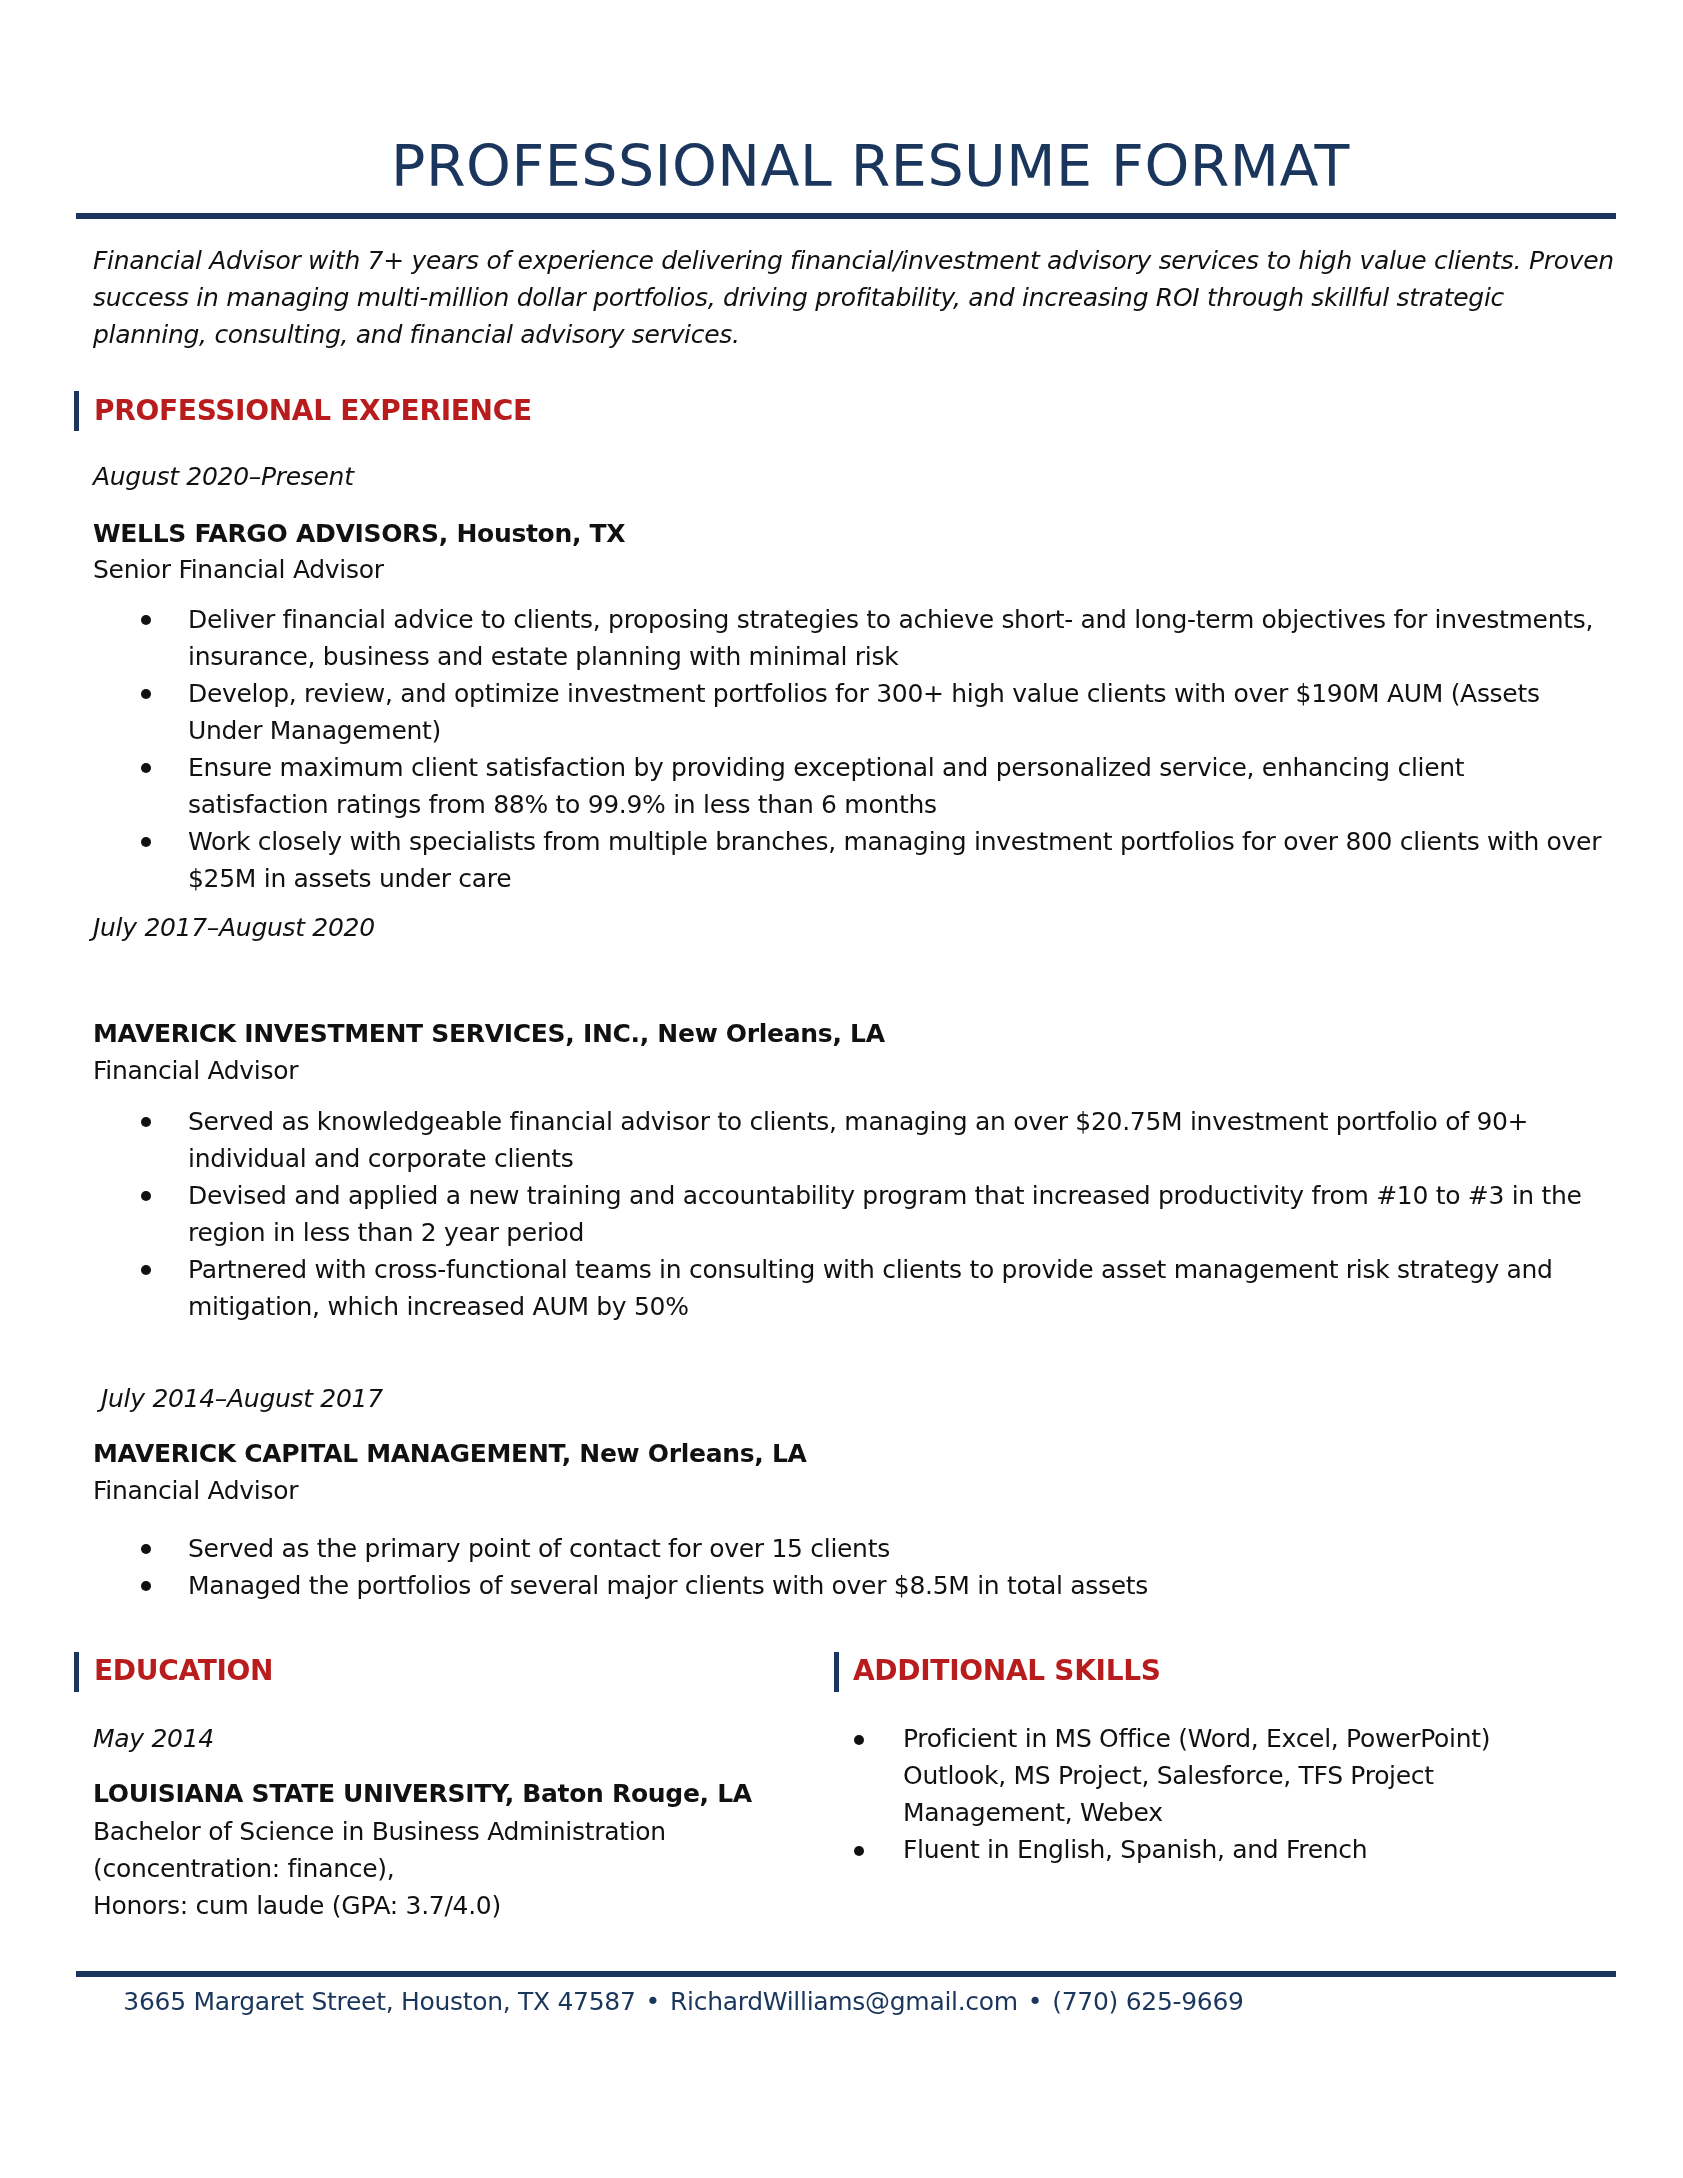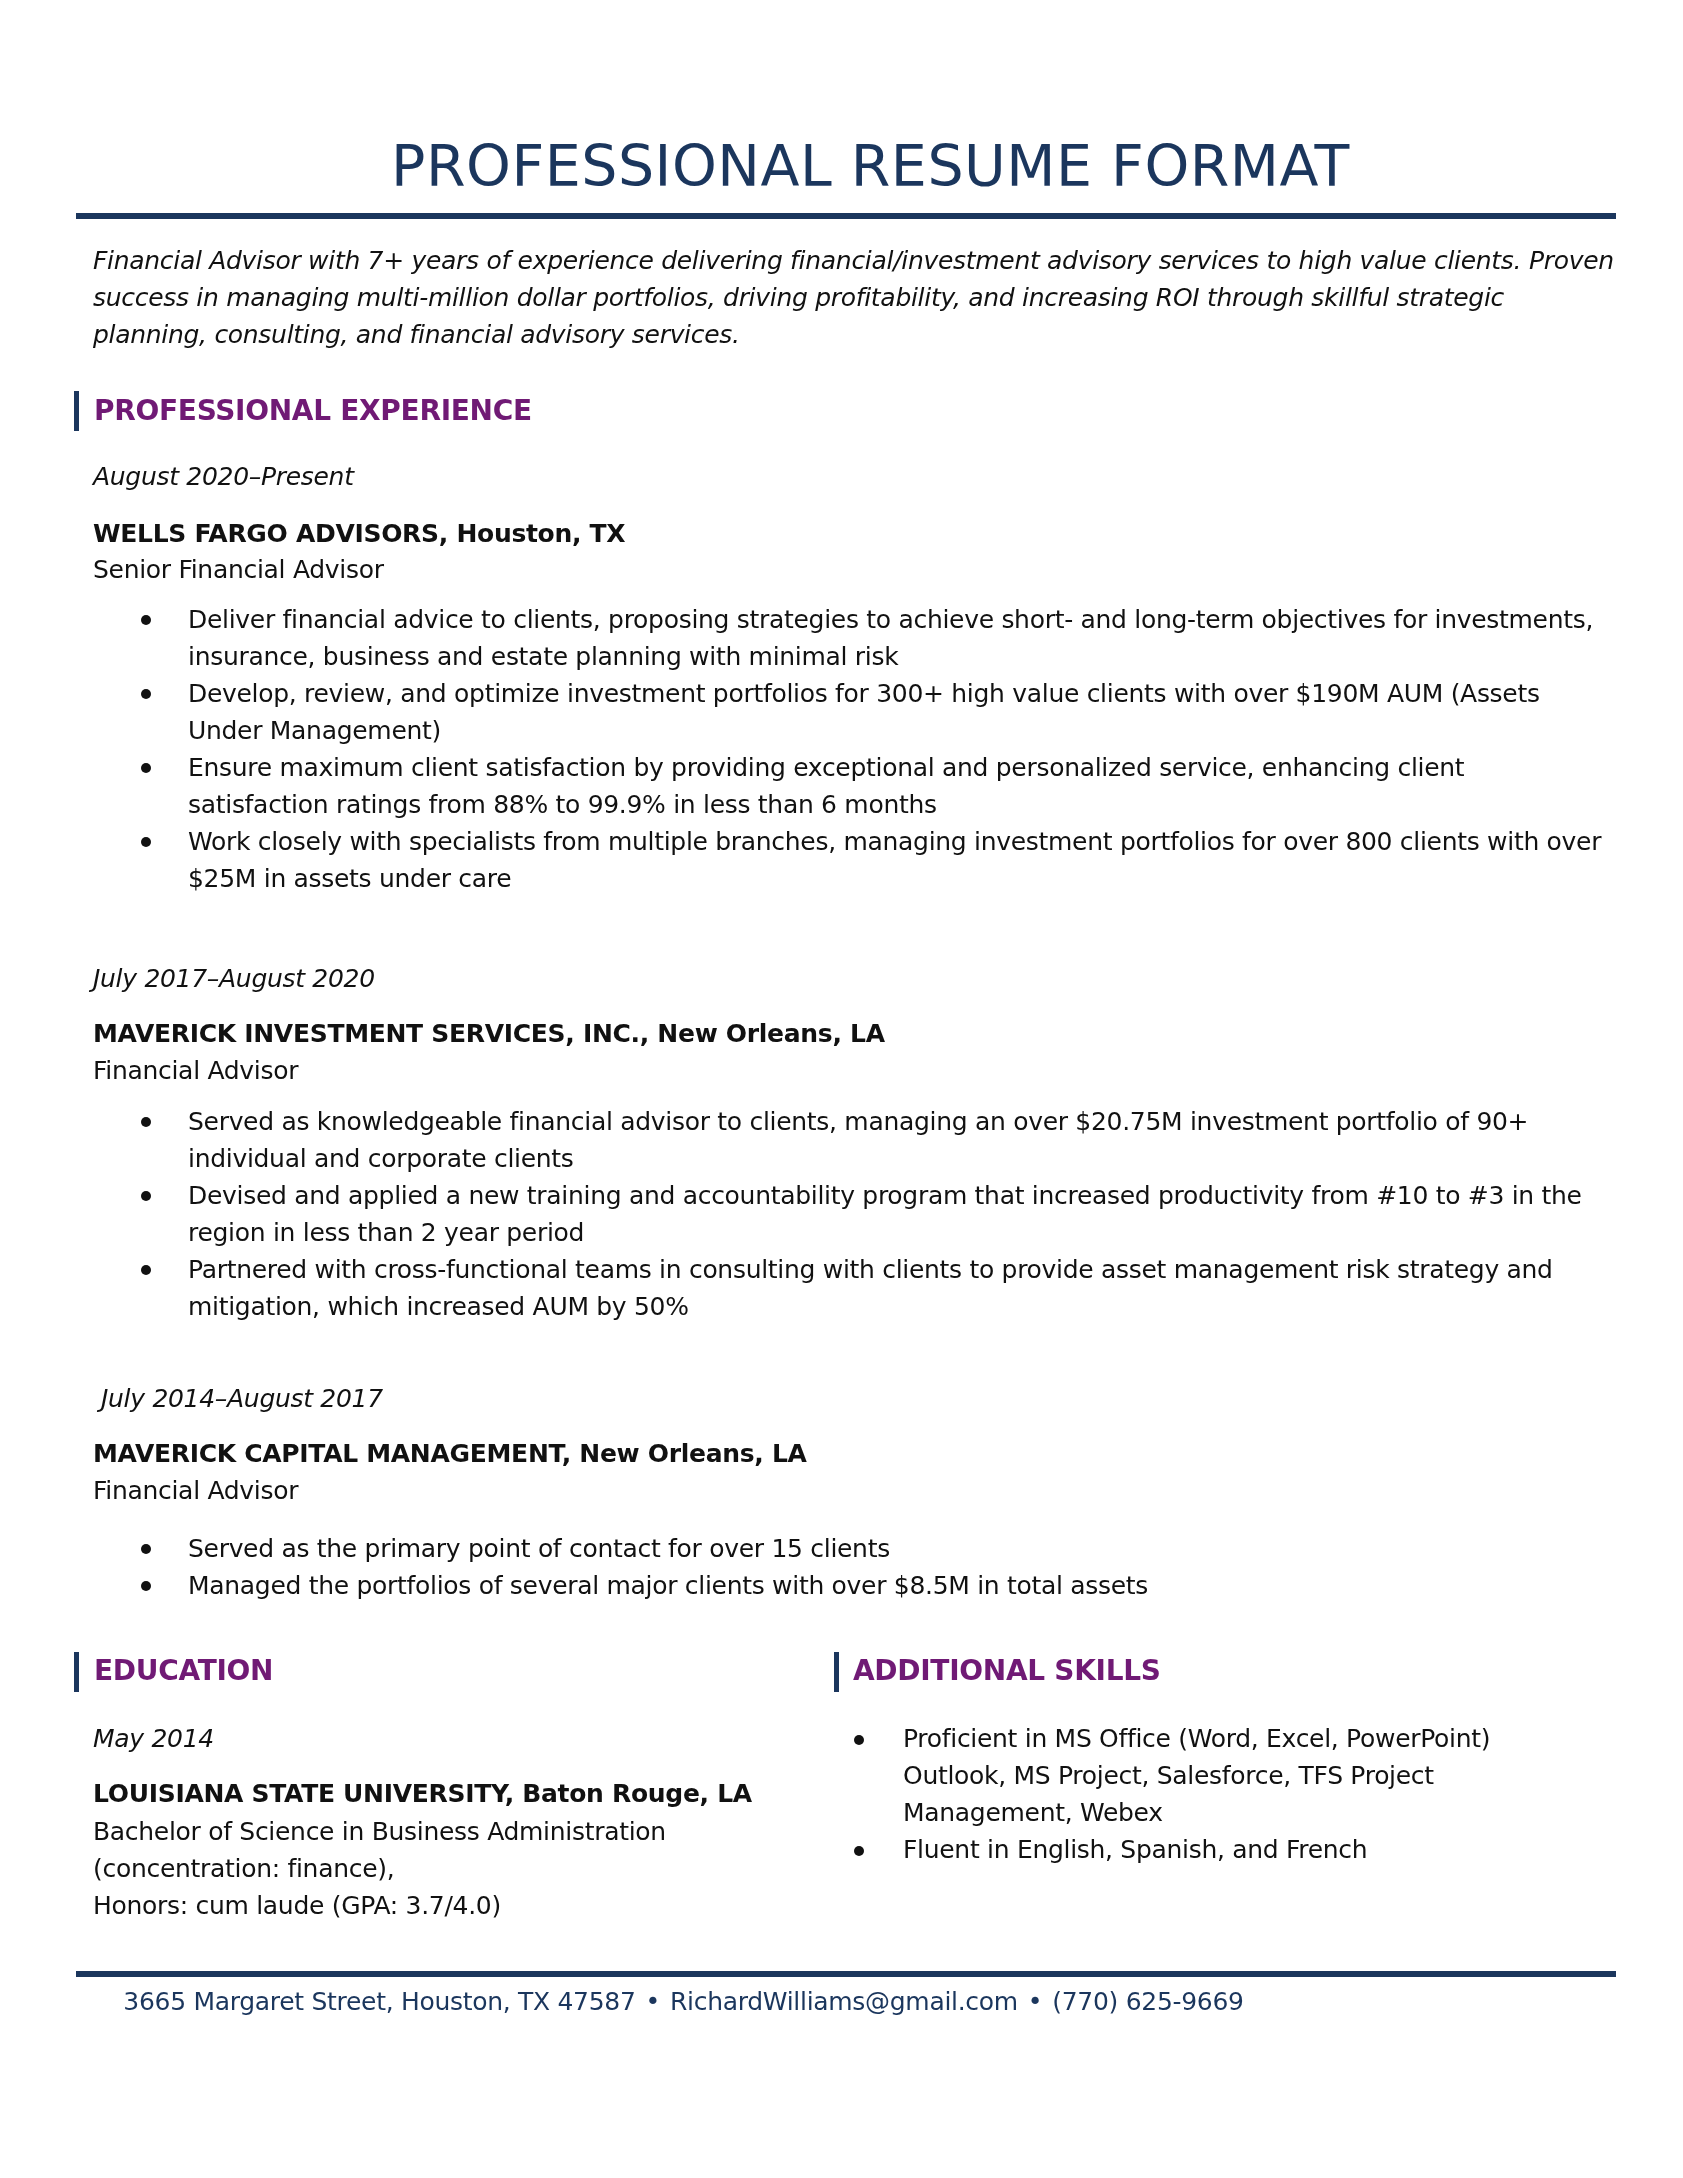--- a/index.html
+++ b/index.html
@@ -5,21 +5,21 @@
   html, body { margin: 0; padding: 0; background: #ffffff; }
   body { width: 1683px; height: 2178px; position: relative; overflow: hidden;
          font-family: "DejaVu Sans", "Liberation Sans", sans-serif; color: #111111; }
   .abs { position: absolute; }
   .title { left: 0; width: 1683px; top: 127px; text-align: center; font-size: 57px; font-weight: normal;
            color: #1b365d; letter-spacing: 0.5px; line-height: 79px; white-space: nowrap; padding-left: 29px; }
   .rule { left: 76px; width: 1540px; height: 6px; background: #1b365d; }
   .summary { left: 93px; width: 1525px; top: 242px; font-size: 25px; line-height: 37px; font-style: italic;
              letter-spacing: -0.3px; }
   .sec-bar { width: 5px; height: 40px; background: #1b365d; }
-  .sec-head { font-size: 28px; font-weight: bold; color: #701a75; line-height: 40px; letter-spacing: -0.3px; white-space: nowrap; }
+  .sec-head { font-size: 28px; font-weight: bold; color: #b91c1c; line-height: 40px; letter-spacing: -0.3px; white-space: nowrap; }
   .date { font-size: 25px; font-style: italic; line-height: 36px; letter-spacing: -0.3px; white-space: nowrap; }
   .company { font-size: 25px; line-height: 36px; letter-spacing: -0.3px; white-space: nowrap; }
   .company b { font-weight: bold; }
   .role { font-size: 25px; line-height: 37px; letter-spacing: -0.3px; white-space: nowrap; }
   ul.bullets { list-style: none; margin: 0; padding: 0; }
   ul.bullets li { position: relative; font-size: 25px; line-height: 37px; letter-spacing: -0.3px; margin: 0; }
   ul.bullets li .dot { position: absolute; width: 10px; height: 10px; border-radius: 50%; background: #111111; }
   .exp-bullets { left: 188px; width: 1416px; }
   .exp-bullets li { margin-bottom: 8.4px; }
   .exp-bullets li .dot { left: -47px; top: 14px; }
@@ -48,21 +48,21 @@
   <div class="abs role" style="left:93px; top:551px;">Senior Financial Advisor</div>
   <ul class="abs bullets exp-bullets" style="top:601px;">
     <li><span class="dot"></span><span>Deliver financial advice to clients, proposing strategies to achieve short- and long-term objectives for investments, insurance, business and estate planning with minimal risk</span></li>
     <li><span class="dot"></span><span>Develop, review, and optimize investment portfolios for 300+ high value clients with over $190M AUM (Assets Under Management)</span></li>
     <li><span class="dot"></span><span>Ensure maximum client satisfaction by providing exceptional and personalized service, enhancing client satisfaction ratings from 88% to 99.9% in less than 6 months</span></li>
     <li><span class="dot"></span><span>Work closely with specialists from multiple branches, managing investment portfolios for over 800 clients with over $25M in assets under care</span></li>
   </ul>
 </div>
 
 <div>
-  <div class="abs date" style="left:93px; top:961px;">July 2017–August 2020</div>
+  <div class="abs date" style="left:93px; top:910px;">July 2017–August 2020</div>
   <div class="abs company" style="left:93px; top:1016px;"><b>MAVERICK INVESTMENT SERVICES, INC.</b><b>, New Orleans, LA</b></div>
   <div class="abs role" style="left:93px; top:1052px;">Financial Advisor</div>
   <ul class="abs bullets exp-bullets" style="top:1103px;">
     <li><span class="dot"></span><span>Served as knowledgeable financial advisor to clients, managing an over $20.75M investment portfolio of 90+ individual and corporate clients</span></li>
     <li><span class="dot"></span><span>Devised and applied a new training and accountability program that increased productivity from #10 to #3 in the region in less than 2 year period</span></li>
     <li><span class="dot"></span><span>Partnered with cross-functional teams in consulting with clients to provide asset management risk strategy and mitigation, which increased AUM by 50%</span></li>
   </ul>
 </div>
 
 <div>

